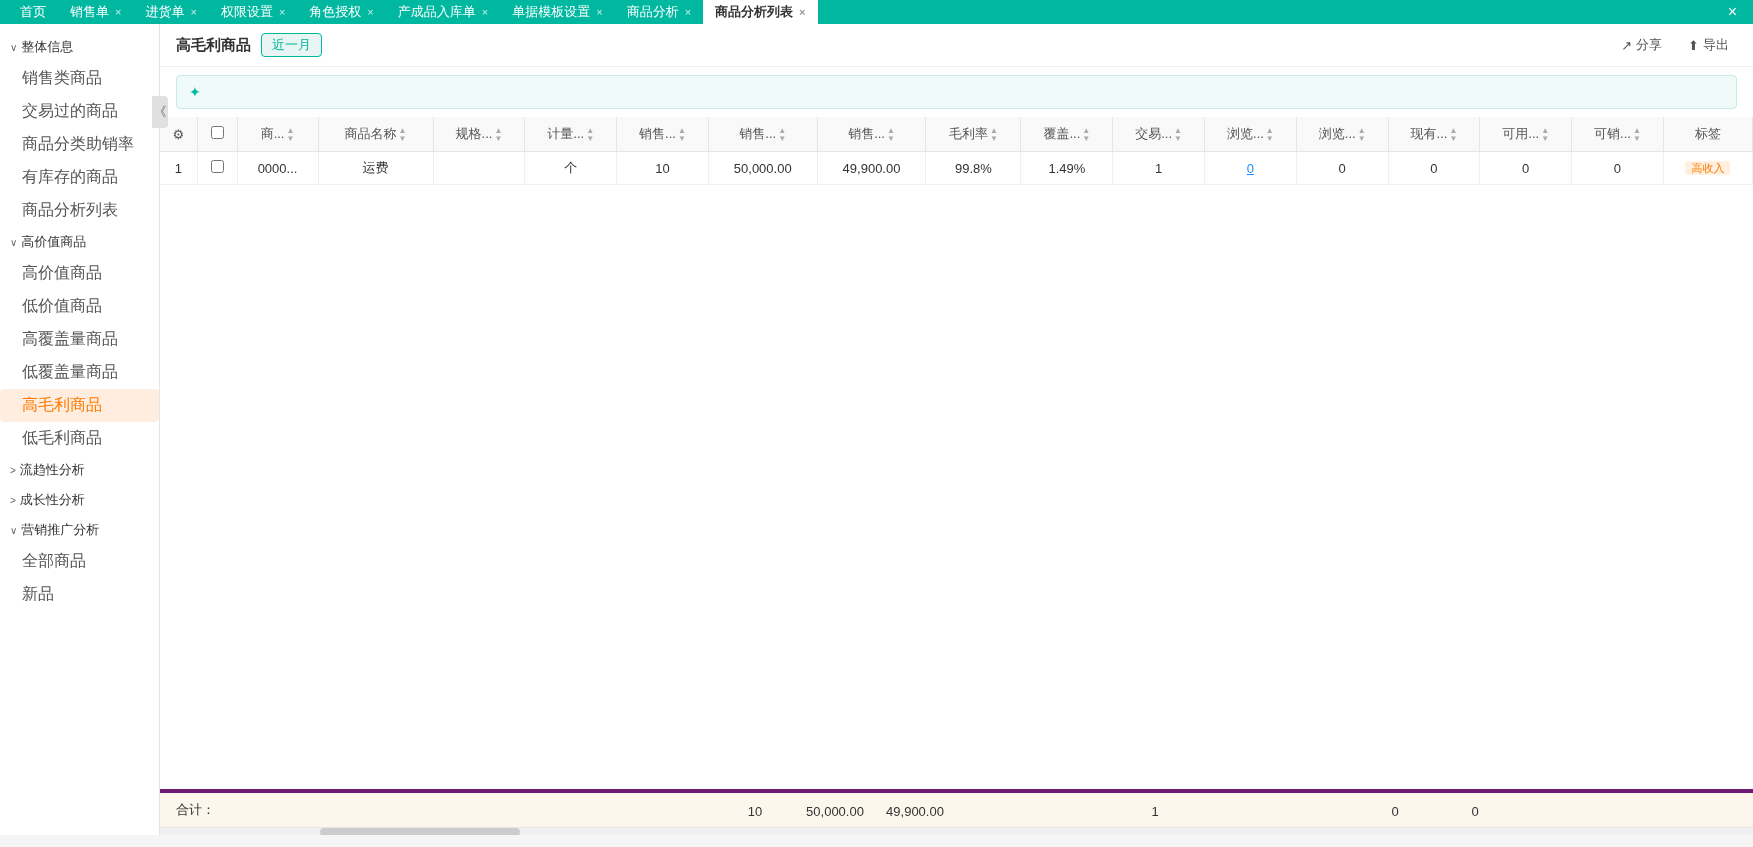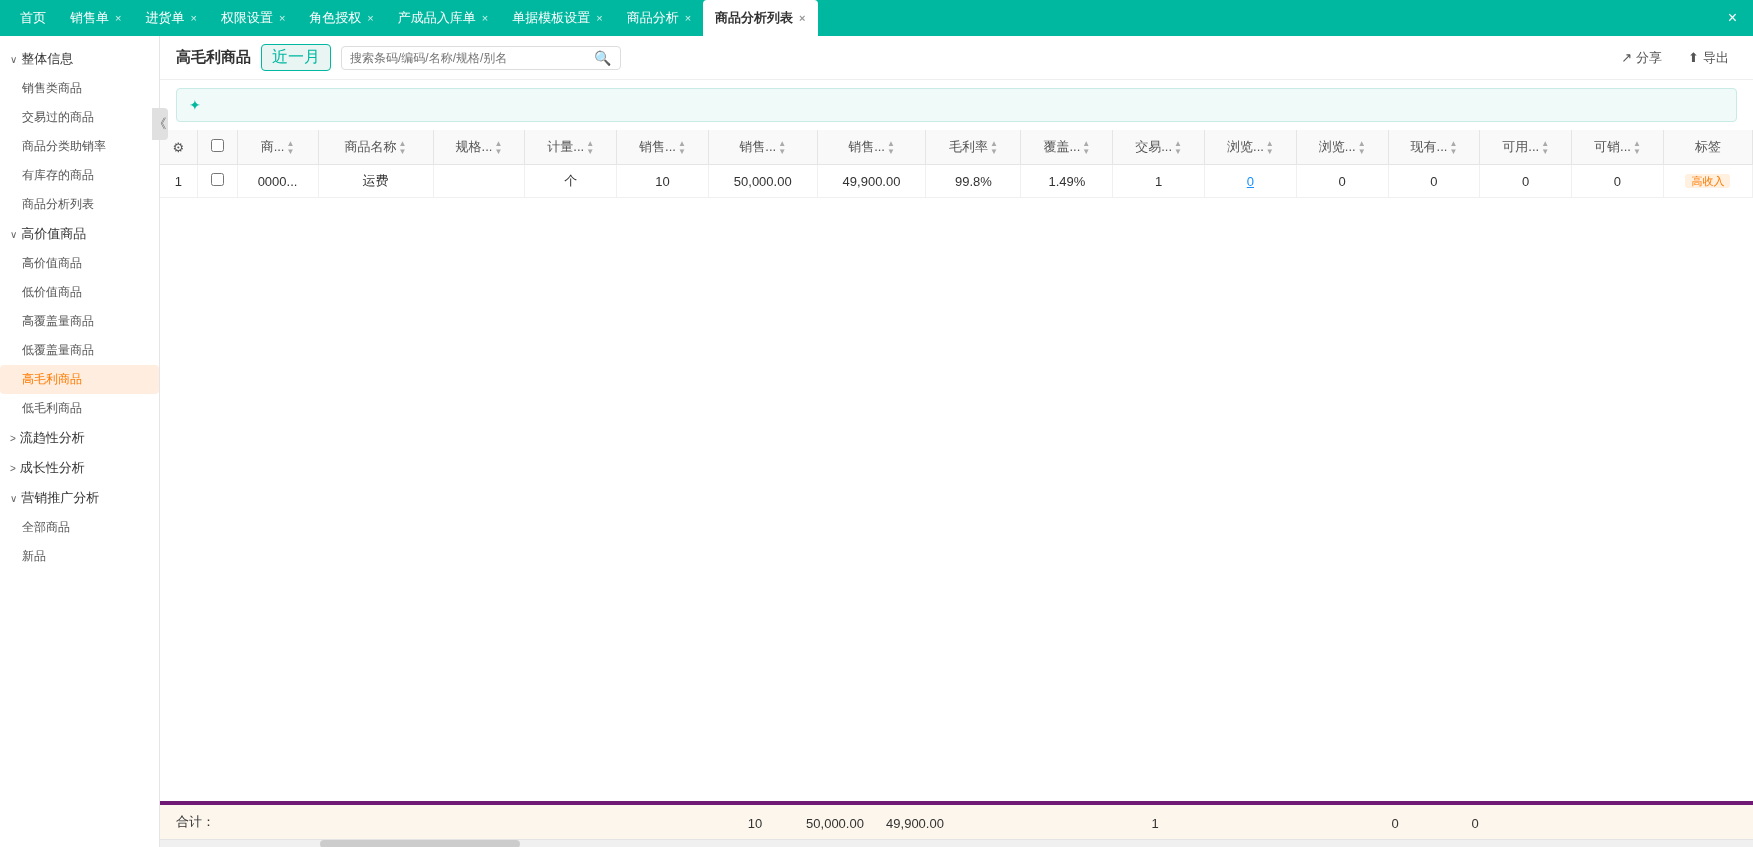--- a/index.html
+++ b/index.html
@@ -3,21 +3,21 @@
   <meta charset="utf-8">
   <style>
     * { box-sizing: border-box; margin: 0; padding: 0; font-family: 'Microsoft YaHei', Arial, sans-serif; font-size: 13px; }
     body { background: #f5f5f5; overflow: hidden; }
 
     
     .top-nav {
       display: flex;
       align-items: center;
       background: #00b8a0;
-      height: 36px;
+      height: 24px;
       padding: 0 8px;
       color: #fff;
     }
     .top-nav .nav-item {
       padding: 0 12px;
       height: 36px;
       display: flex;
       align-items: center;
       cursor: pointer;
       white-space: nowrap;
@@ -70,21 +70,21 @@
       cursor: pointer;
       font-weight: 500;
     }
     .sidebar-group-title .arrow {
       margin-right: 4px;
       font-size: 10px;
       color: #666;
     }
     .sidebar-item {
       padding: 6px 10px 6px 22px;
-      font-size: 12px;
+      font-size: 16px;
       color: #555;
       cursor: pointer;
       white-space: nowrap;
     }
     .sidebar-item.active {
       background: #ffeee0;
       color: #ff7a00;
       border-radius: 4px;
     }
 
@@ -111,21 +111,21 @@
       font-weight: bold;
       color: #333;
     }
     .filter-btn {
       background: #e8f5f3;
       color: #00b8a0;
       border: 1px solid #00b8a0;
       border-radius: 4px;
       padding: 2px 10px;
       cursor: pointer;
-      font-size: 16px;
+      font-size: 13px;
     }
     .search-box {
       display: flex;
       align-items: center;
       border: 1px solid #ddd;
       border-radius: 4px;
       padding: 3px 8px;
       flex: 1;
       max-width: 280px;
       color: #999;
@@ -335,24 +335,20 @@
 
   <div class="collapse-btn">
     <span>《</span>
   </div>
 
   <div class="content-area">
 
     <div class="content-header">
       <span class="content-title">高毛利商品</span>
       <button class="filter-btn">近一月</button>
-      <div class="search-box">
-        <input type="text" id="search-input" placeholder="搜索条码/编码/名称/规格/别名" style="">
-        <span class="search-icon">🔍</span>
-      </div>
       <div class="header-spacer"></div>
       <div class="action-btn">
         <span>↗</span>
         <span>分享</span>
       </div>
       <div class="action-btn">
         <span>⬆</span>
         <span>导出</span>
       </div>
     </div>

